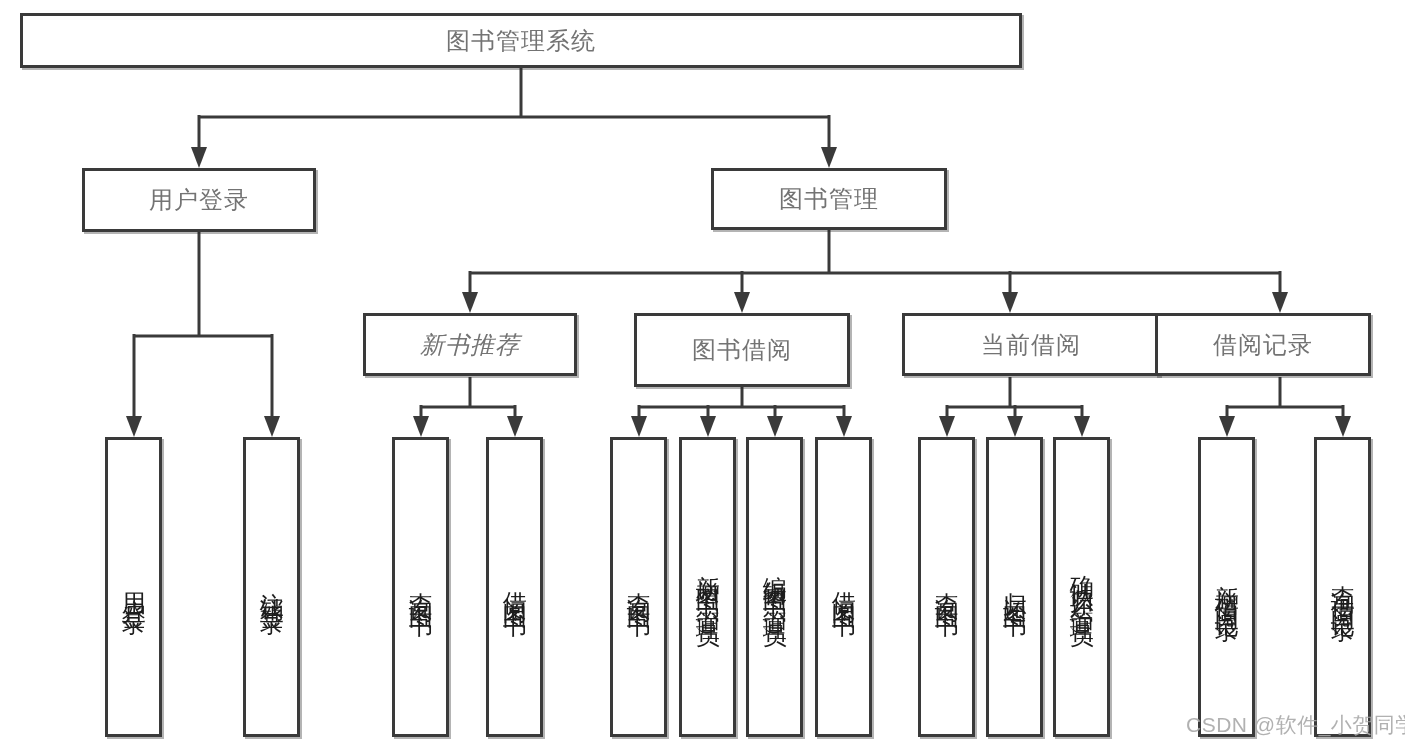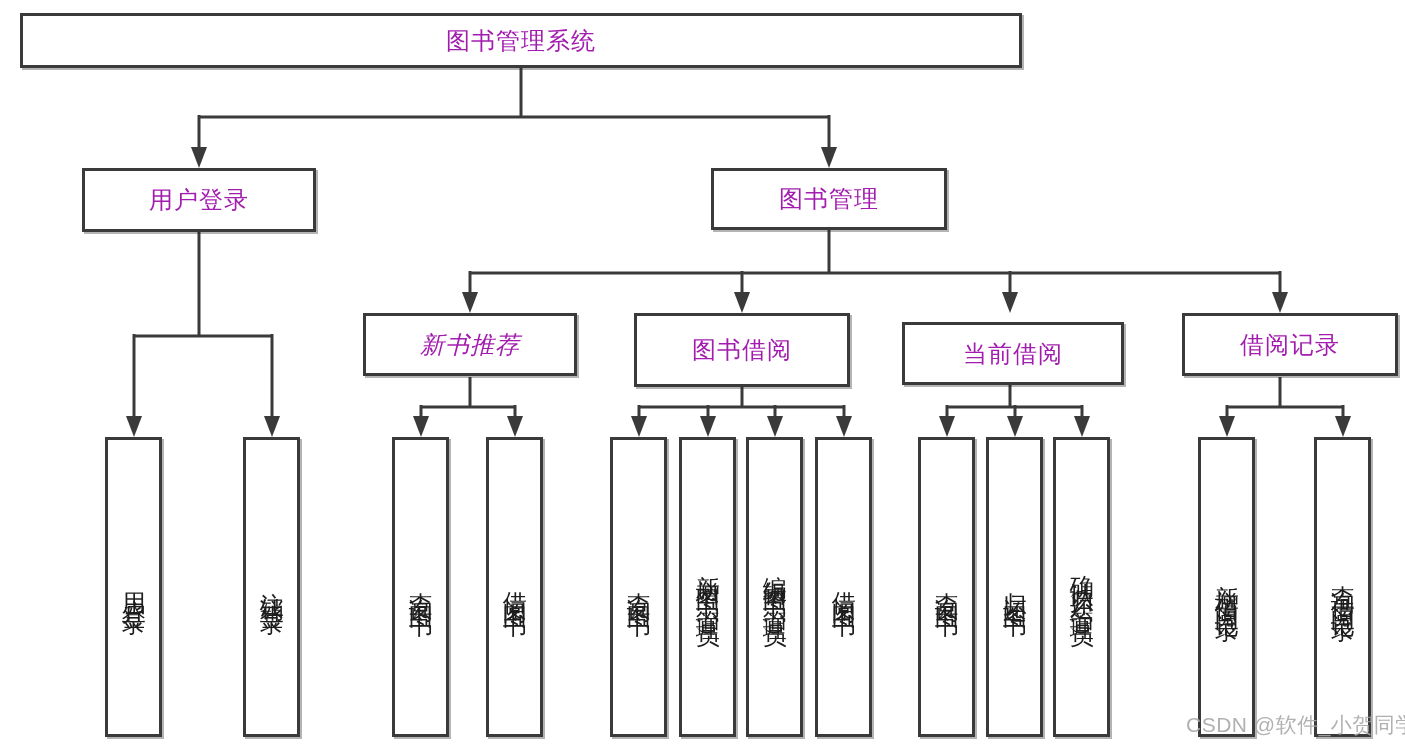--- a/index.html
+++ b/index.html
@@ -18,21 +18,21 @@
     background: #ffffff;
     border: 3px solid #3a3a3a;
     box-shadow: 2px 2px 0 rgba(40,40,40,0.35);
     display: flex;
     align-items: center;
     justify-content: center;
     z-index: 2;
   }
   .h-label {
     font-size: 24px;
-    color: #a21caf;
+    color: #737373;
     letter-spacing: 1px;
     white-space: nowrap;
   }
   .leaf { top: 437px; width: 57px; height: 300px; }
   .v-label {
     writing-mode: vertical-rl;
     text-orientation: mixed;
     font-size: 24px;
     letter-spacing: 7px;
     line-height: 1.1;
@@ -131,24 +131,24 @@
   <div class="node" style="left:711px; top:168px; width:236px; height:62px;justify-content:center;">
     <span class="h-label">图书管理</span>
   </div>
 
   <div class="node" style="left:363px; top:313px; width:214px; height:63px;font-style:italic;">
     <span class="h-label">新书推荐</span>
   </div>
   <div class="node" style="left:634px; top:313px; width:216px; height:74px;">
     <span class="h-label">图书借阅</span>
   </div>
-  <div class="node" style="left:902px; top:322px; width:222px; height:63px;align-items:center;">
+  <div class="node" style="left:902px; top:313px; width:258px; height:63px;align-items:center;">
     <span class="h-label">当前借阅</span>
   </div>
-  <div class="node" style="left:1182px; top:313px; width:216px; height:63px;align-items:center;">
+  <div class="node" style="left:1155px; top:313px; width:216px; height:63px;align-items:center;">
     <span class="h-label">借阅记录</span>
   </div>
 
   <div class="node leaf" style="left:105px;">
     <span class="v-label">用户登录</span>
   </div>
   <div class="node leaf" style="left:243px;">
     <span class="v-label">注销登录</span>
   </div>
 

